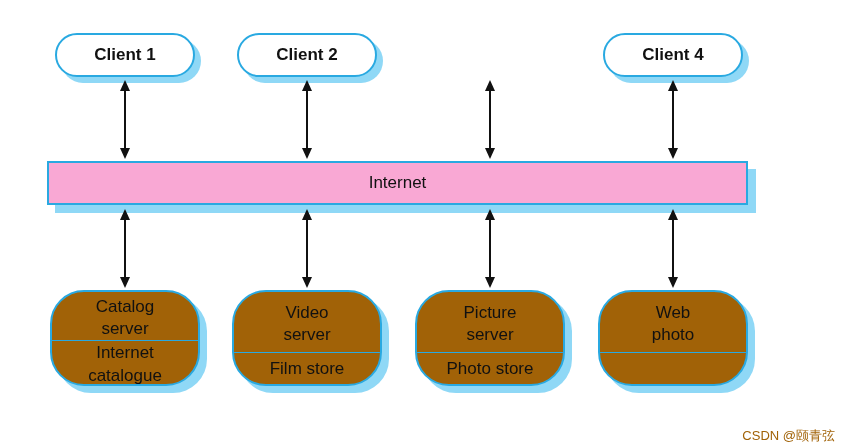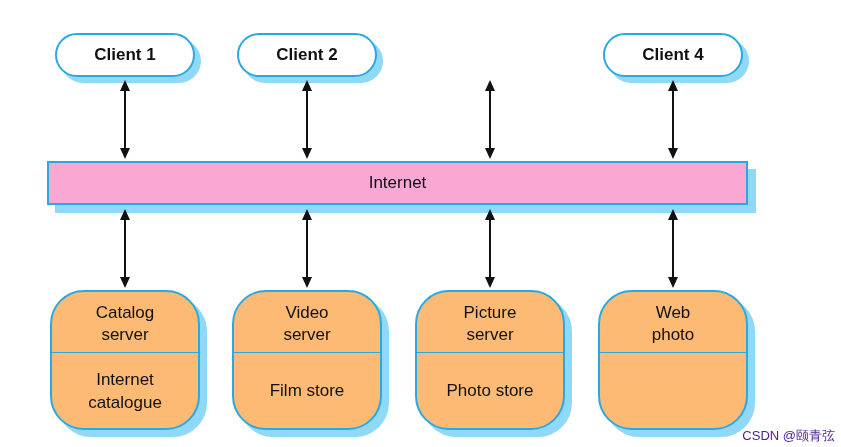--- a/index.html
+++ b/index.html
@@ -29,38 +29,38 @@
     border-left:5px solid transparent;border-right:5px solid transparent;border-top:11px solid #111111;}
   
   .netbar{
     position:absolute;left:47px;top:161px;width:701px;height:44px;box-sizing:border-box;
     background:#f9a8d4;border:2px solid #29a9e1;
     box-shadow:8px 8px 0 #8fd8f6;
     display:flex;align-items:center;justify-content:center;font-size:17px;
   }
   
   .server{
-    position:absolute;top:290px;width:150px;height:140px;box-sizing:border-box;
-    background:#fdba74;border:2px solid #29a9e1;border-radius:34px;
+    position:absolute;top:290px;width:150px;height:96px;box-sizing:border-box;
+    background:#a16207;border:2px solid #29a9e1;border-radius:34px;
     box-shadow:7px 7px 0 #8fd8f6;
     display:flex;flex-direction:column;overflow:hidden;
   }
   .server.s1{left:50px}.server.s2{left:232px}.server.s3{left:415px}.server.s4{left:598px}
   .server .top-cell{
     height:61px;border-bottom:1.5px solid #29a9e1;
     display:flex;align-items:center;justify-content:center;
     font-size:17px;line-height:22px;text-align:center;white-space:pre-line;padding-top:4px;box-sizing:border-box;
   }
   .server .bottom-cell{
     flex:1;display:flex;align-items:center;justify-content:center;
     font-size:17px;line-height:23px;text-align:center;white-space:pre-line;
   }
   
   .watermark{
-    position:absolute;right:6px;bottom:2px;font-size:13px;color:#4c1d95;
+    position:absolute;right:6px;bottom:2px;font-size:13px;color:#a16207;
   }
 </style>
 </head>
 <body>
 
 <div class="canvas">
 
   <div class="pill c1">
     <span>Client 1</span>
   </div>

